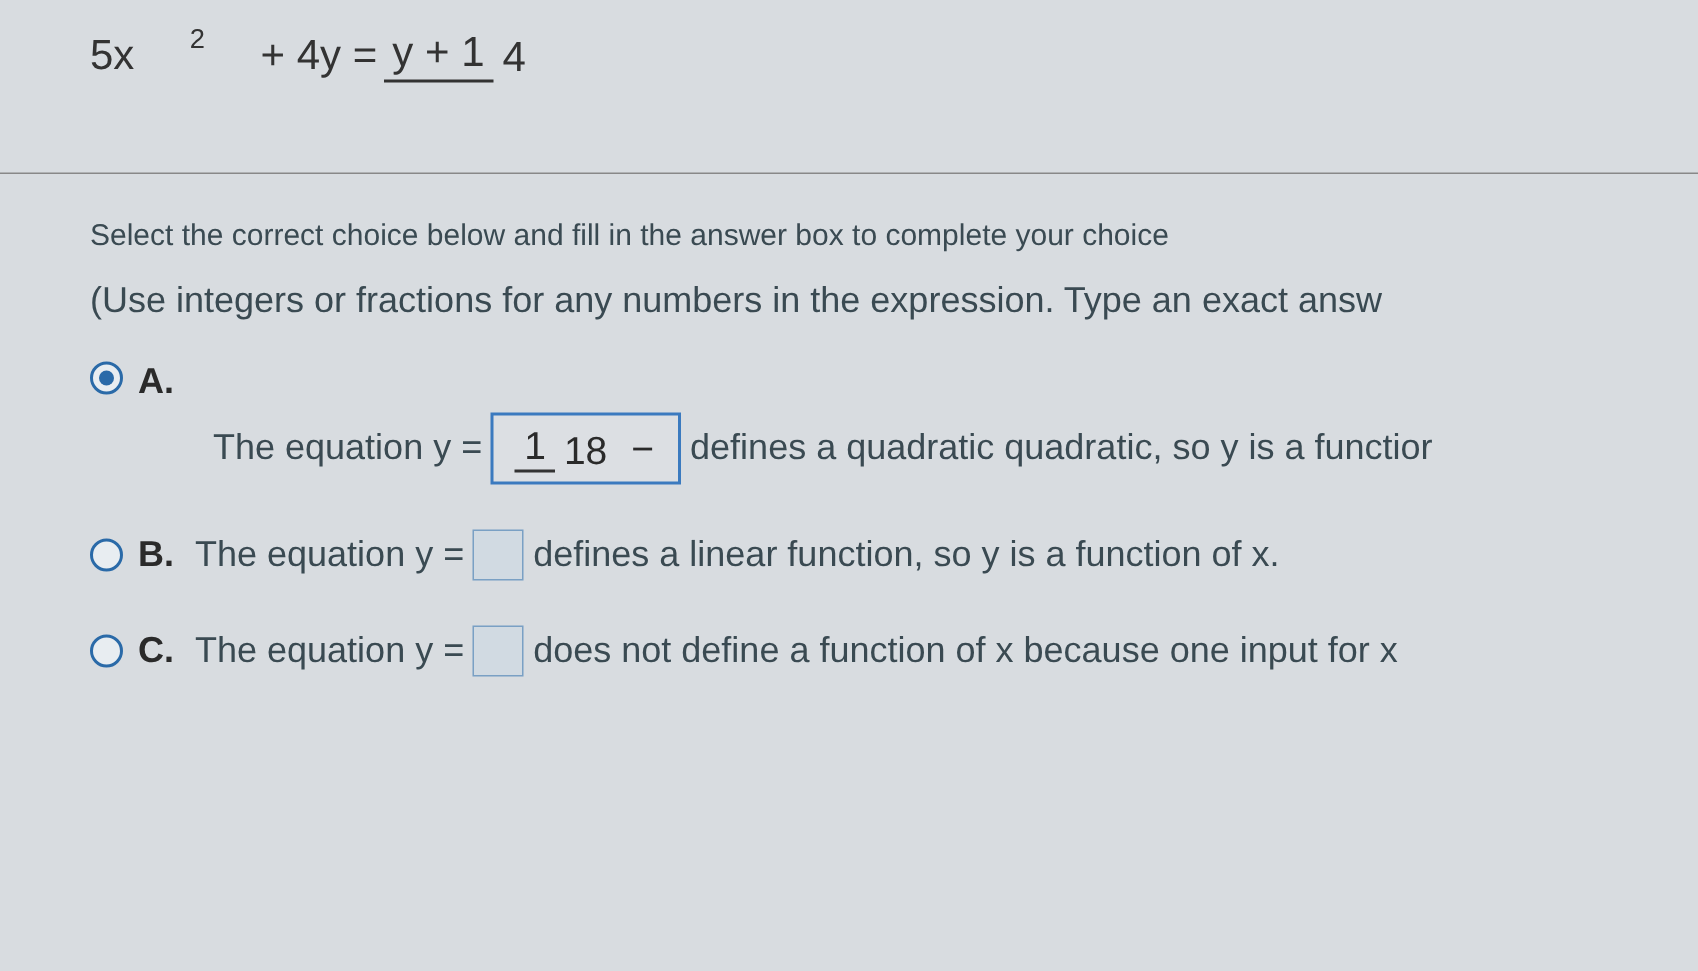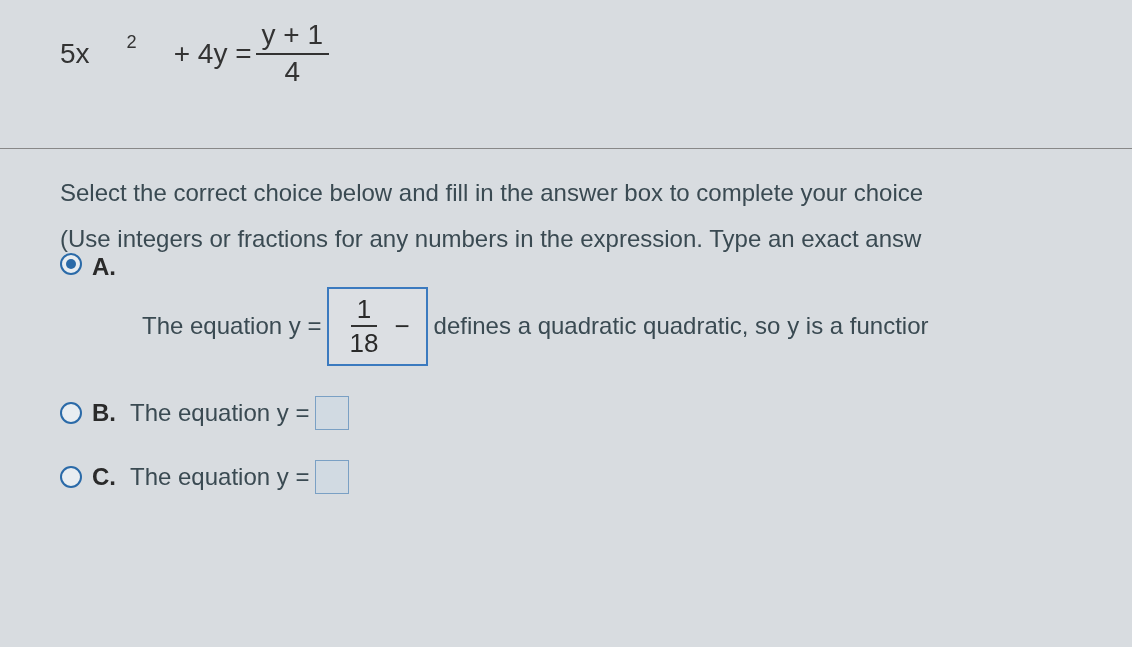--- a/index.html
+++ b/index.html
@@ -25,21 +25,21 @@
       margin-bottom: 60px;
     }
     .sup {
       font-size: 0.65em;
       vertical-align: super;
       position: relative;
       top: -0.3em;
     }
     .fraction {
       display: inline-flex;
-      flex-direction: column;
+      flex-direction: row;
       align-items: center;
       vertical-align: middle;
       margin: 0 4px;
     }
     .fraction .num {
       padding: 0 6px 2px;
       border-bottom: 2px solid #333;
       text-align: center;
       line-height: 1.1;
     }
@@ -48,28 +48,29 @@
       text-align: center;
       line-height: 1.1;
     }
     .divider {
       border: none;
       border-top: 1px solid #888;
       margin: 0 0 30px -60px;
       width: 1200px;
     }
     .instruction {
-      font-size: 24px;
+      font-size: 20px;
       color: #3a4a52;
       margin-bottom: 18px;
       white-space: nowrap;
     }
     .hint {
       font-size: 24px;
       color: #3a4a52;
+      margin-bottom: 26px;
       white-space: nowrap;
     }
     .choice {
       display: flex;
       align-items: center;
       margin-bottom: 30px;
       font-size: 24px;
       color: #3a4a52;
       white-space: nowrap;
     }
@@ -183,20 +184,22 @@
       <span>defines a quadratic quadratic, so y is a functior</span>
     </div>
   </div>
 </div>
 
 <div class="choice">
   <span class="radio"></span>
   <span class="choice-label">B.</span>
   <span>The equation y =</span>
   <span class="empty-box"></span>
+  <span>defines a linear function, so y is a function of x.</span>
 </div>
 
 <div class="choice">
   <span class="radio"></span>
   <span class="choice-label">C.</span>
   <span>The equation y =</span>
   <span class="empty-box"></span>
+  <span>does not define a function of x because one input for x</span>
 </div>
 
 </body></html>

